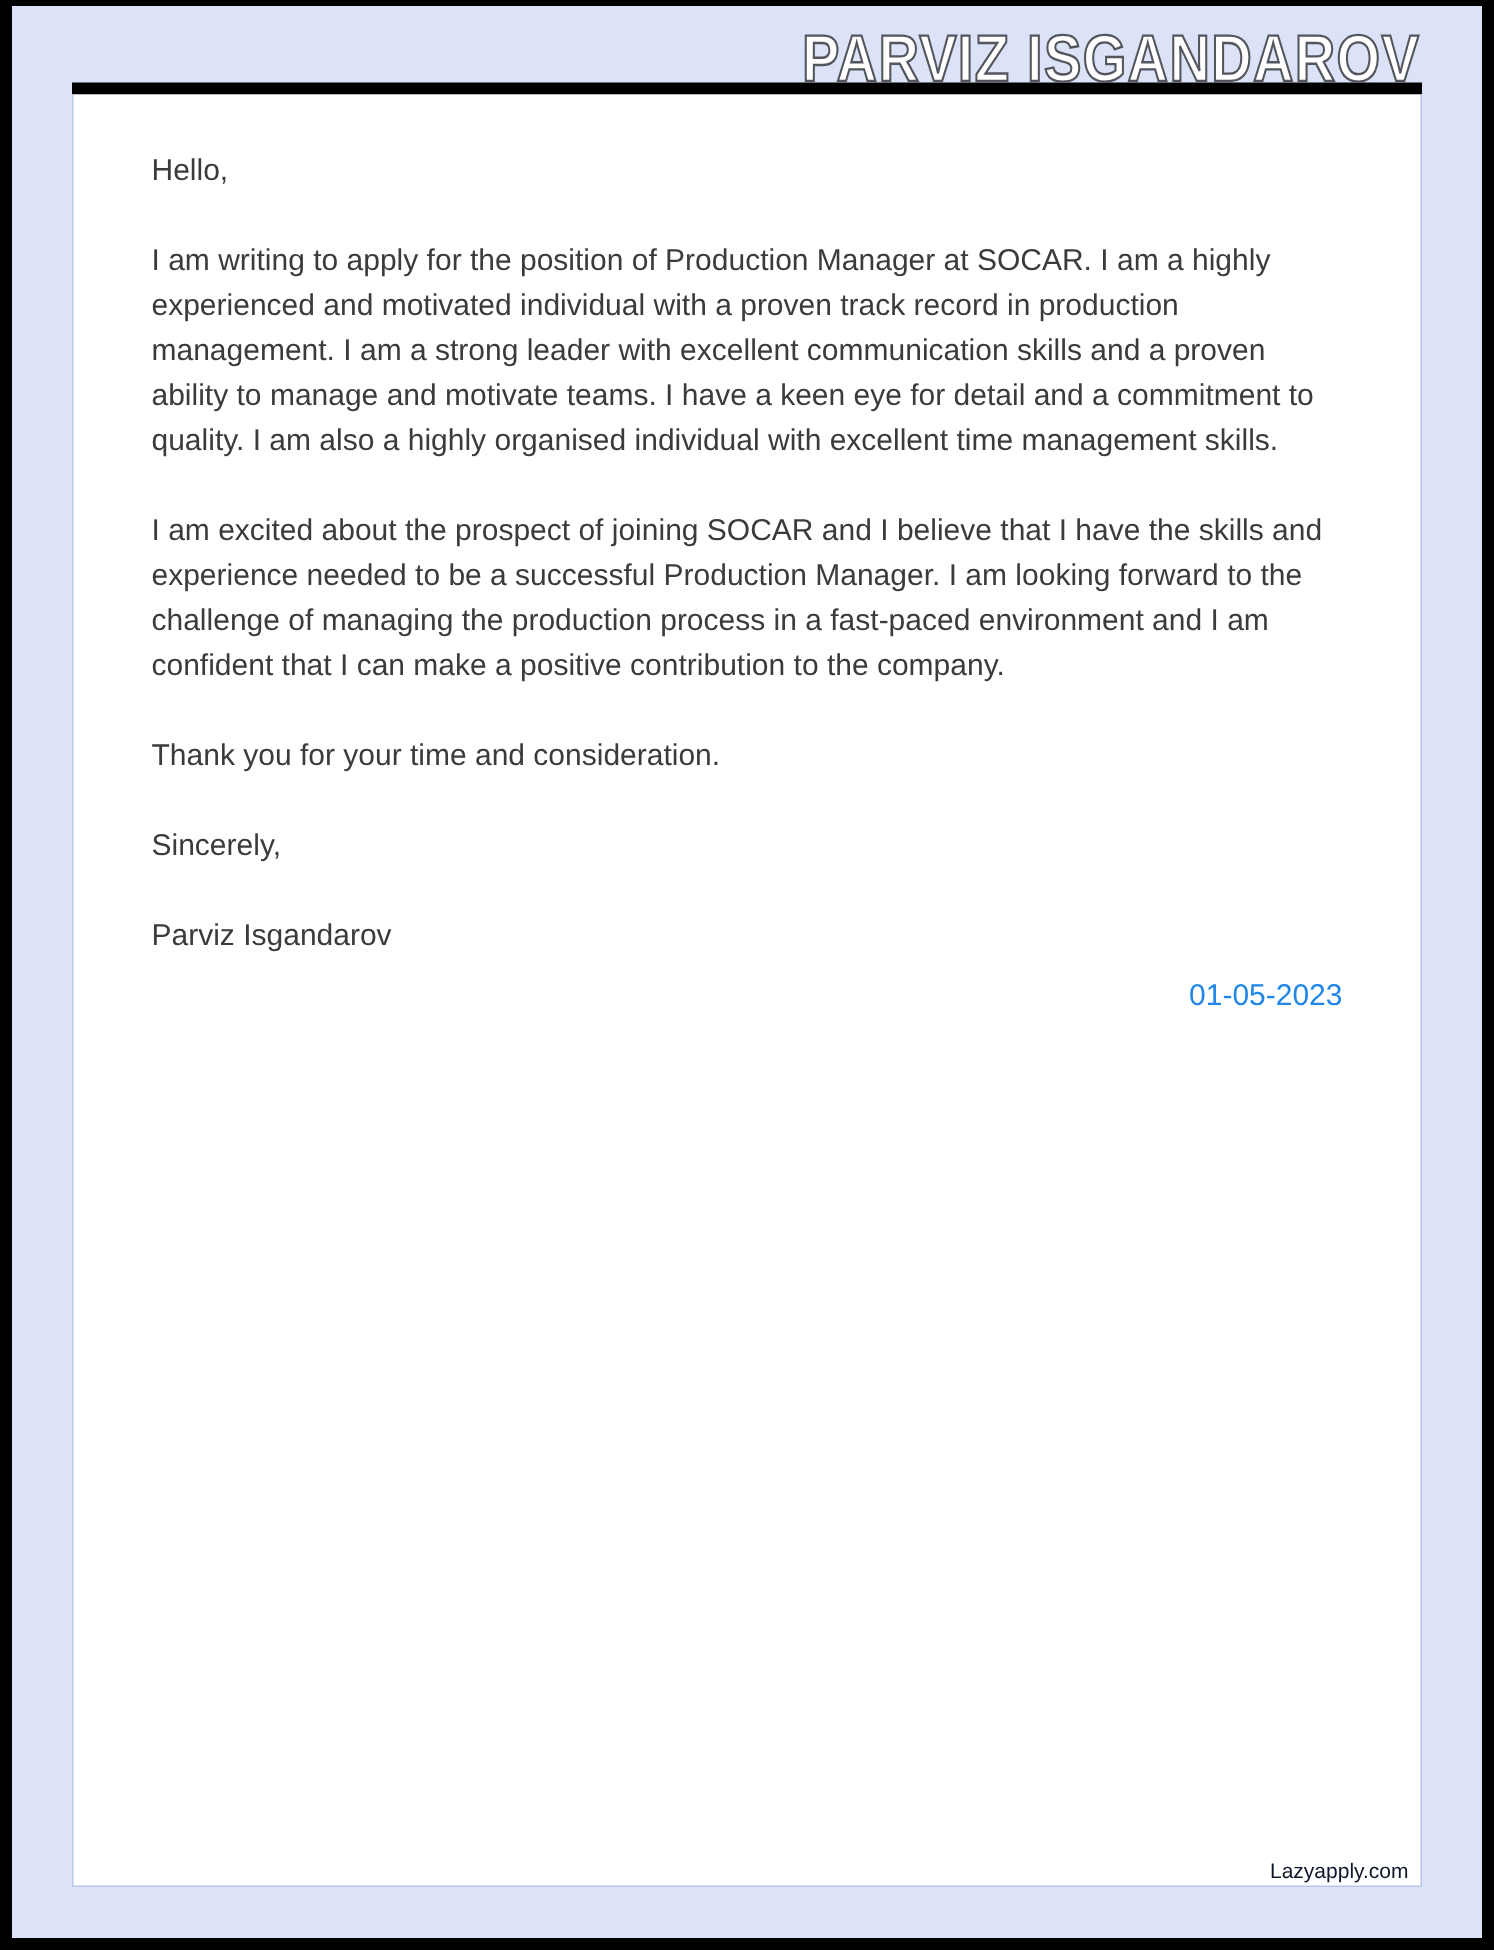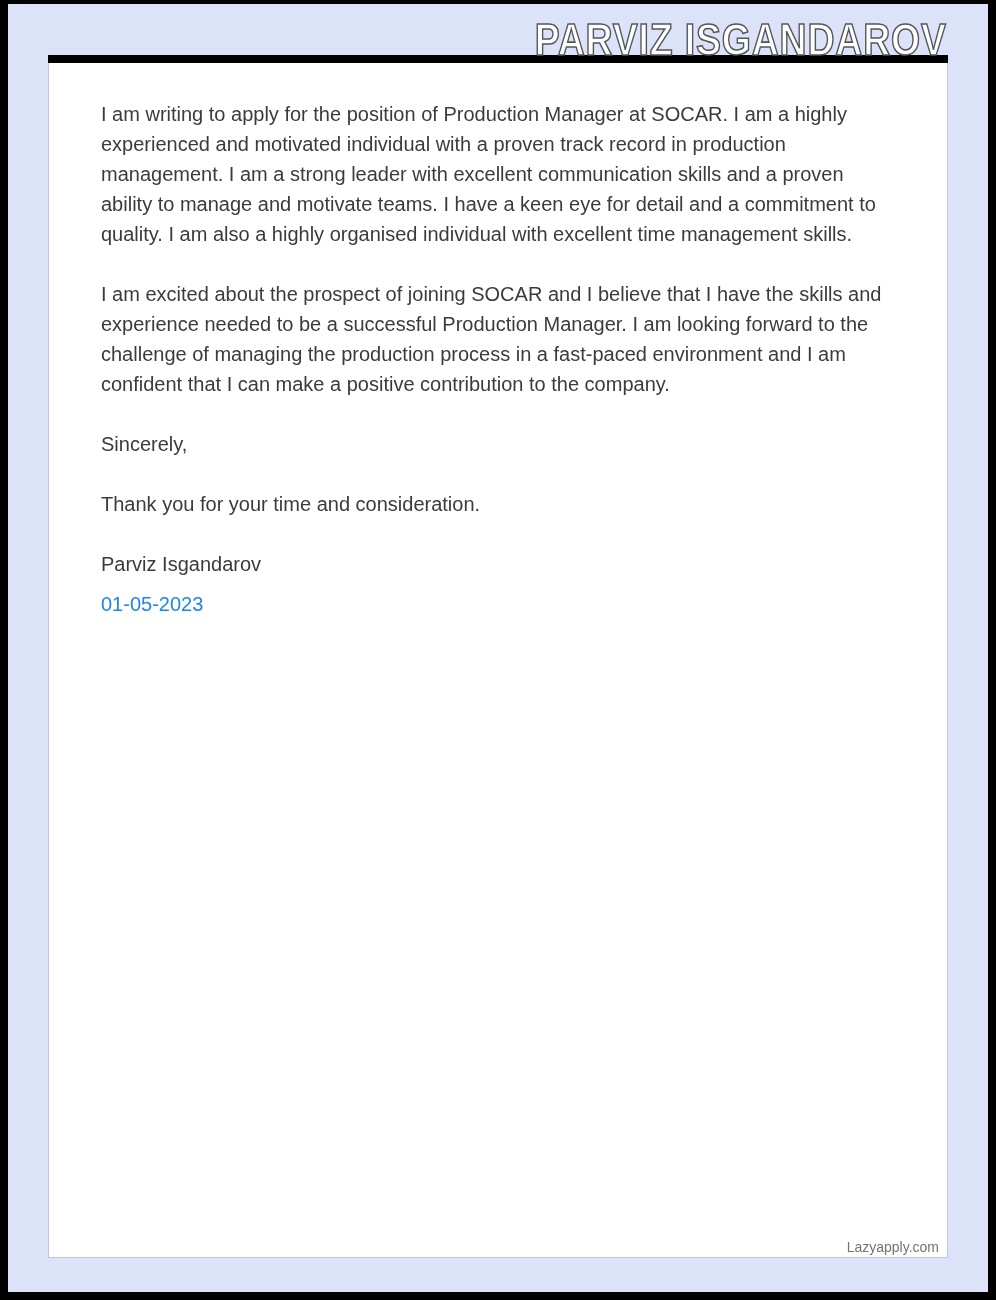--- a/index.html
+++ b/index.html
@@ -51,42 +51,44 @@
     color: var(--text, #3b3b3b);
     font-size: 20px;
     font-weight: 300;
     line-height: 30px;
   }
   .content p { margin: 30px 0 0 0; }
   .content p:first-child { margin-top: 0; }
   .content p.date {
     margin-top: 10px;
     color: var(--accent, #2086e8);
+    text-align: right;
   }
   .footer {
     position: absolute;
     right: 8px;
     bottom: 1px;
     font-size: 14px;
     line-height: 17px;
-    color: #737373;
+    color: #0f172a;
   }
 </style>
 </head>
 <body>
 
 <div class="header">
   <span class="header-name">PARVIZ ISGANDAROV</span>
 </div>
 
 <div class="divider"></div>
 
 <div class="page">
   <div class="content">
+    <p>Hello,</p>
     <p>I am writing to apply for the position of Production Manager at SOCAR. I am a highly experienced and motivated individual with a proven track record in production management. I am a strong leader with excellent communication skills and a proven ability to manage and motivate teams. I have a keen eye for detail and a commitment to quality. I am also a highly organised individual with excellent time management skills.</p>
     <p>I am excited about the prospect of joining SOCAR and I believe that I have the skills and experience needed to be a successful Production Manager. I am looking forward to the challenge of managing the production process in a fast-paced environment and I am confident that I can make a positive contribution to the company.</p>
+    <p>Thank you for your time and consideration.</p>
     <p>Sincerely,</p>
-    <p>Thank you for your time and consideration.</p>
     <p>Parviz Isgandarov</p>
     <p class="date">01-05-2023</p>
   </div>
   <div class="footer">Lazyapply.com</div>
 </div>
 
 </body></html>

